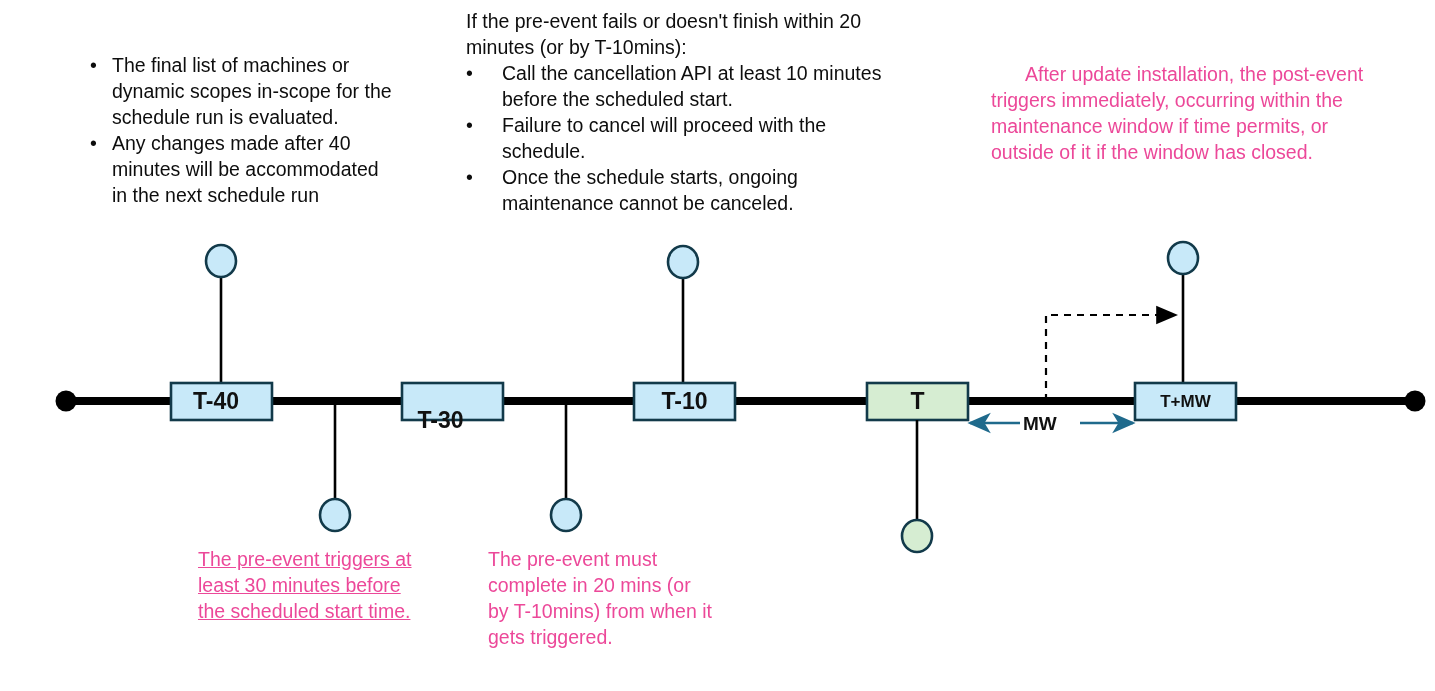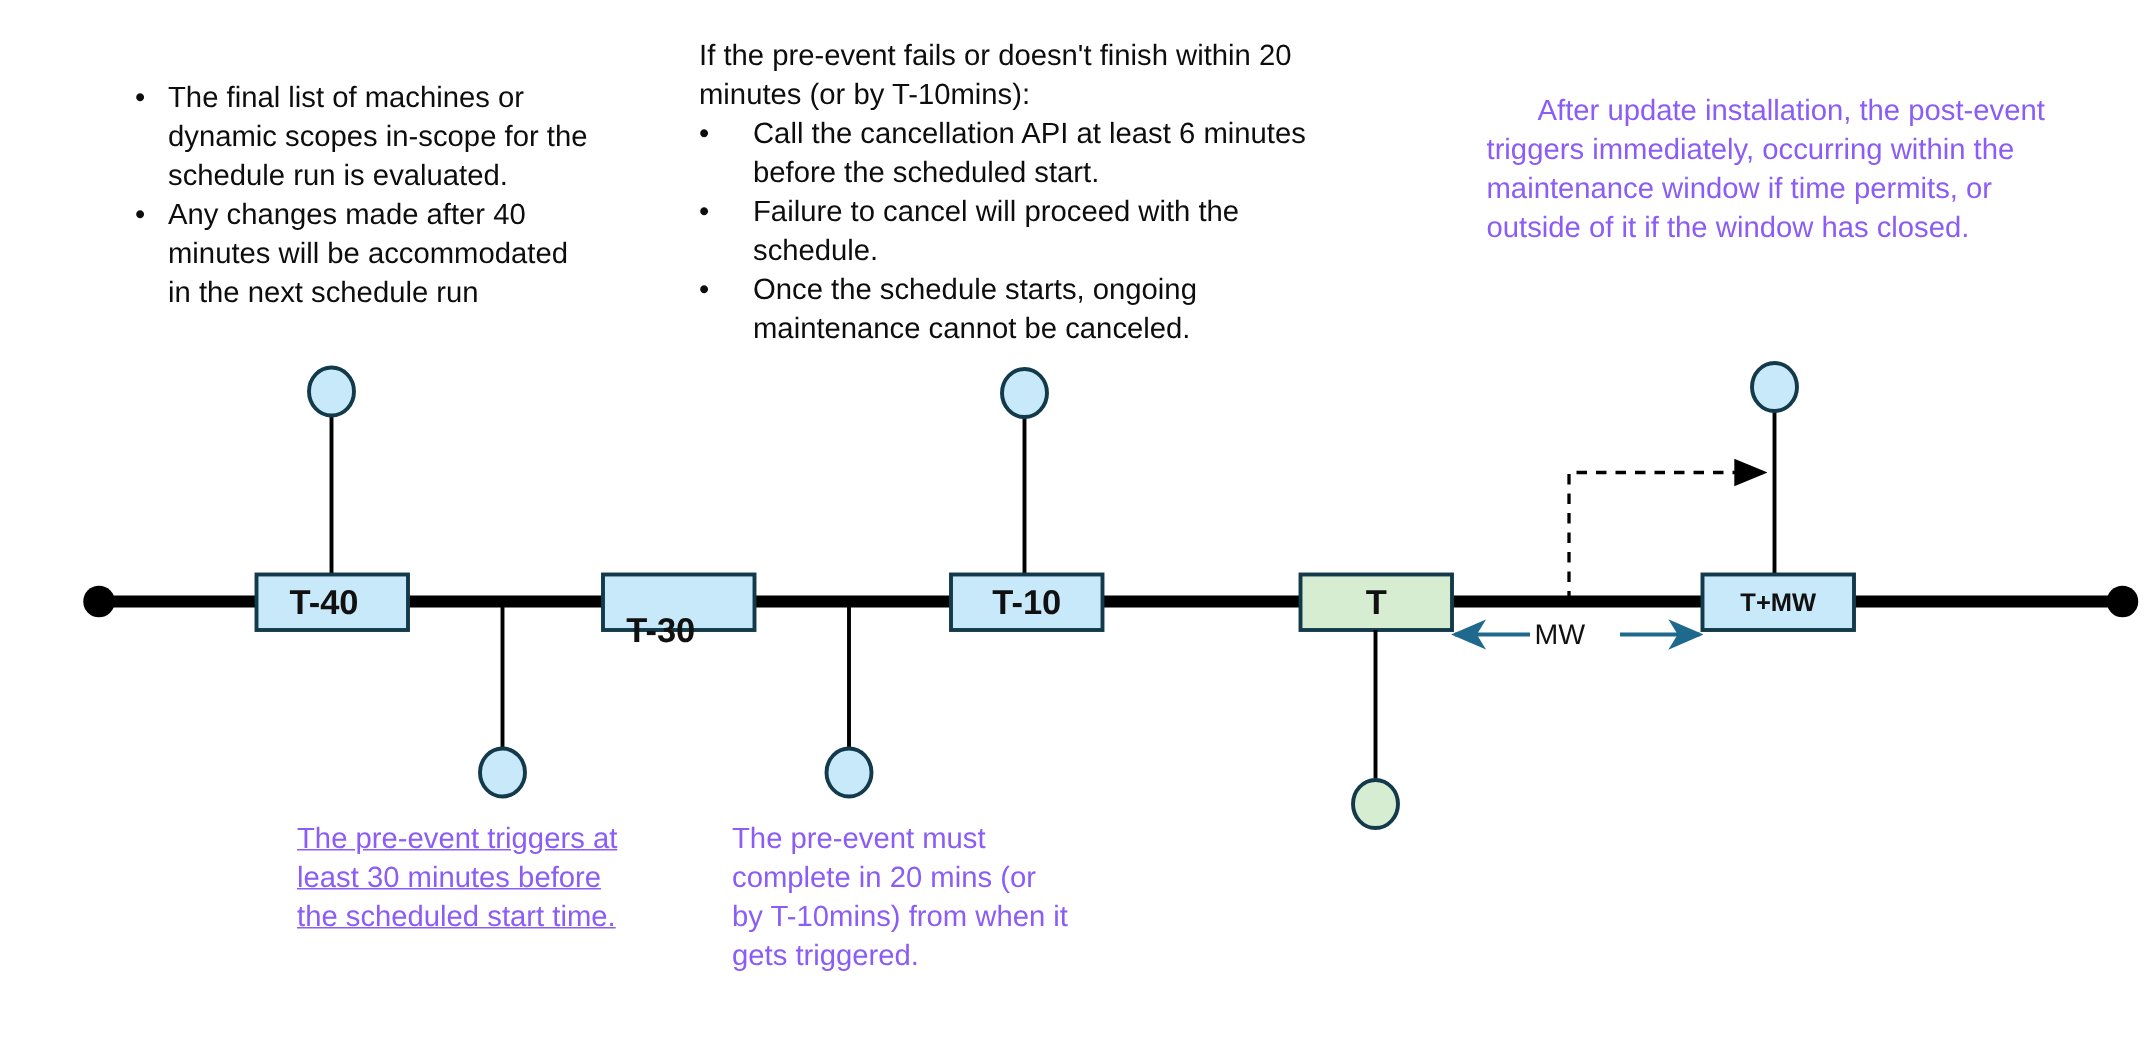--- a/index.html
+++ b/index.html
@@ -24,21 +24,21 @@
   svg.diagram {
     position: absolute;
     left: 0; top: 0;
     width: 1435px;
     height: 691px;
   }
   .note {
     position: absolute;
     font-size: 19.5px;
     line-height: 26px;
-    color: #8b5cf6;
+    color: #ec4899;
     white-space: pre-wrap;
   }
   .note-indent {
     text-indent: 34px;
   }
   .bullet-list {
     position: absolute;
     font-size: 19.5px;
     line-height: 26px;
     color: #0d0d0d;
@@ -70,21 +70,21 @@
     font-weight: bold;
     font-size: 23px;
     color: #111111;
     display: flex;
     align-items: center;
     justify-content: center;
     pointer-events: none;
   }
   .mw-label {
     position: absolute;
-    font-weight: normal;
+    font-weight: bold;
     font-size: 19px;
     color: #111111;
   }
 </style>
 </head>
 <body>
 
 <div class="canvas">
 
   <div class="bullet-list" style="left:76px; top:52px; width:380px;">
@@ -95,26 +95,26 @@
 schedule run is evaluated.</div>
     </div>
     <div class="bullet-row">
       <div class="bullet-mark">•</div>
       <div class="bullet-text">Any changes made after 40
 minutes will be accommodated
 in the next schedule run</div>
     </div>
   </div>
 
-  <div class="bullet-list" style="left:466px; top:24px; width:460px;">
+  <div class="bullet-list" style="left:466px; top:8px; width:460px;">
     <div class="lead-line">If the pre-event fails or doesn't finish within 20
 minutes (or by T-10mins):</div>
     <div class="bullet-row">
       <div class="bullet-mark" style="padding-left:0px;">•</div>
-      <div class="bullet-text">Call the cancellation API at least 6 minutes
+      <div class="bullet-text">Call the cancellation API at least 10 minutes
 before the scheduled start.</div>
     </div>
     <div class="bullet-row">
       <div class="bullet-mark" style="padding-left:0px;">•</div>
       <div class="bullet-text">Failure to cancel will proceed with the
 schedule.</div>
     </div>
     <div class="bullet-row">
       <div class="bullet-mark" style="padding-left:0px;">•</div>
       <div class="bullet-text">Once the schedule starts, ongoing

